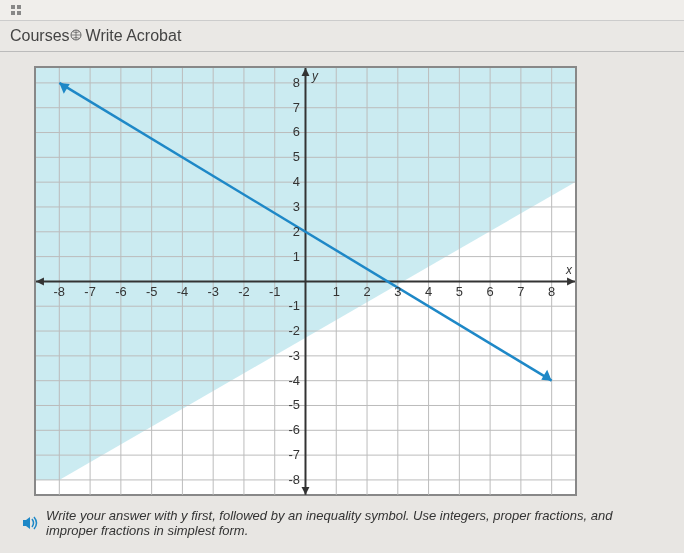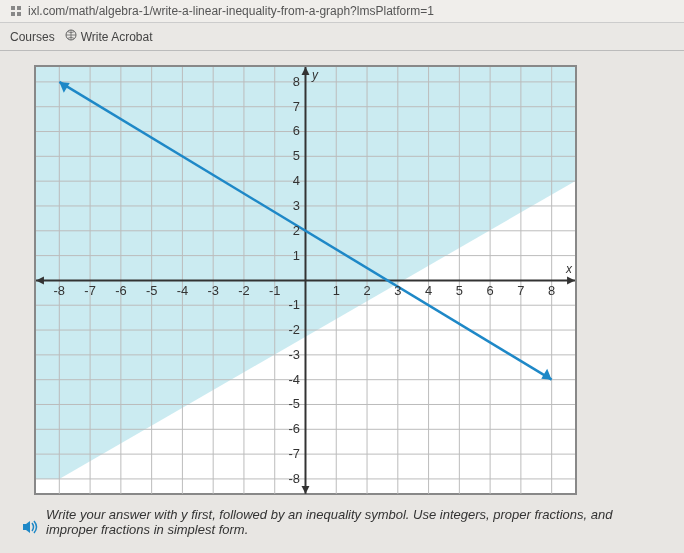--- a/index.html
+++ b/index.html
@@ -1,23 +1,23 @@
 <!DOCTYPE html>
 <html><head>
 <meta charset="utf-8">
 <style>
 * { margin:0; padding:0; box-sizing:border-box; }
 body { font-family: Arial, sans-serif; background:#e8e6e3; width:684px; height:553px; overflow:hidden; }
 .url-bar { background:#f0eeeb; padding:4px 10px; font-size:12px; color:#555; display:flex; align-items:center; gap:6px; border-bottom:1px solid #ccc; }
 .url-icon { width:12px; height:12px; display:inline-block; }
-.tab-bar { background:#eae8e5; padding:6px 10px; font-size:12px; color:#444; display:flex; align-items:center; gap:10px; border-bottom:1px solid #bbb; }
+.tab-bar { background:#eae8e5; padding:6px 10px; font-size:16px; color:#444; display:flex; align-items:center; border-bottom:1px solid #bbb; }
 .tab-item { display:flex; align-items:center; gap:4px; cursor:pointer; }
 .graph-container { background:#fff; margin:14px 18px 6px 34px; width:543px; height:430px; border:2px solid #888; position:relative; }
 .chart-area { position:absolute; inset:0; }
-.instructions { padding:6px 22px; font-size:13px; color:#333; font-style:italic; display:flex; gap:6px; align-items:flex-end; }
+.instructions { padding:6px 22px; font-size:13px; color:#333; font-style:italic; display:flex; gap:6px; align-items:center; }
 .speaker-icon { color:#1e88c7; flex-shrink:0; margin-top:2px; }
 .axis-label { font-size:12px; fill:#333; }
 .grid-line { stroke:#bbb; stroke-width:1; }
 .axis-line { stroke:#333; stroke-width:2; }
 .tick-label { font-size:13px; fill:#333; }
 .shade { fill:#a8dde8; opacity:0.6; }
 .boundary { stroke:#1e88c7; stroke-width:2.5; fill:none; }
 .arrow-head { fill:#1e88c7; }
 </style>
 </head>
@@ -25,21 +25,20 @@
 
 <div class="url-bar">
   <span class="url-icon">
     <svg viewBox="0 0 12 12">
         <rect x="1" y="1" width="4" height="4" fill="#888"></rect>
         <rect x="7" y="1" width="4" height="4" fill="#888"></rect>
         <rect x="1" y="7" width="4" height="4" fill="#888"></rect>
         <rect x="7" y="7" width="4" height="4" fill="#888"></rect>
       </svg>
   </span>
-  <span>ixl.com/math/algebra-1/write-a-linear-inequality-from-a-graph?lmsPlatform=1</span>
 </div>
 
 <div class="tab-bar">
   <span class="tab-item">
     <span>Courses</span>
   </span>
   <span class="tab-item">
     <span>
       <svg width="12" height="12" viewBox="0 0 12 12">
           <circle cx="6" cy="6" r="5" fill="none" stroke="#666" stroke-width="1"></circle>

